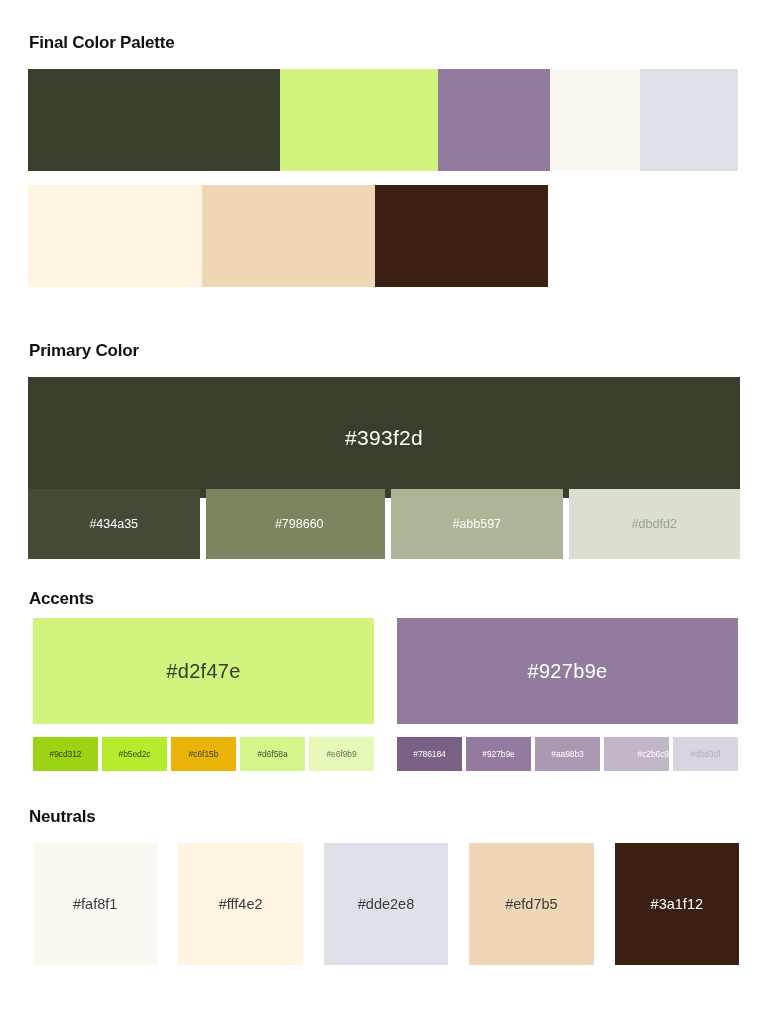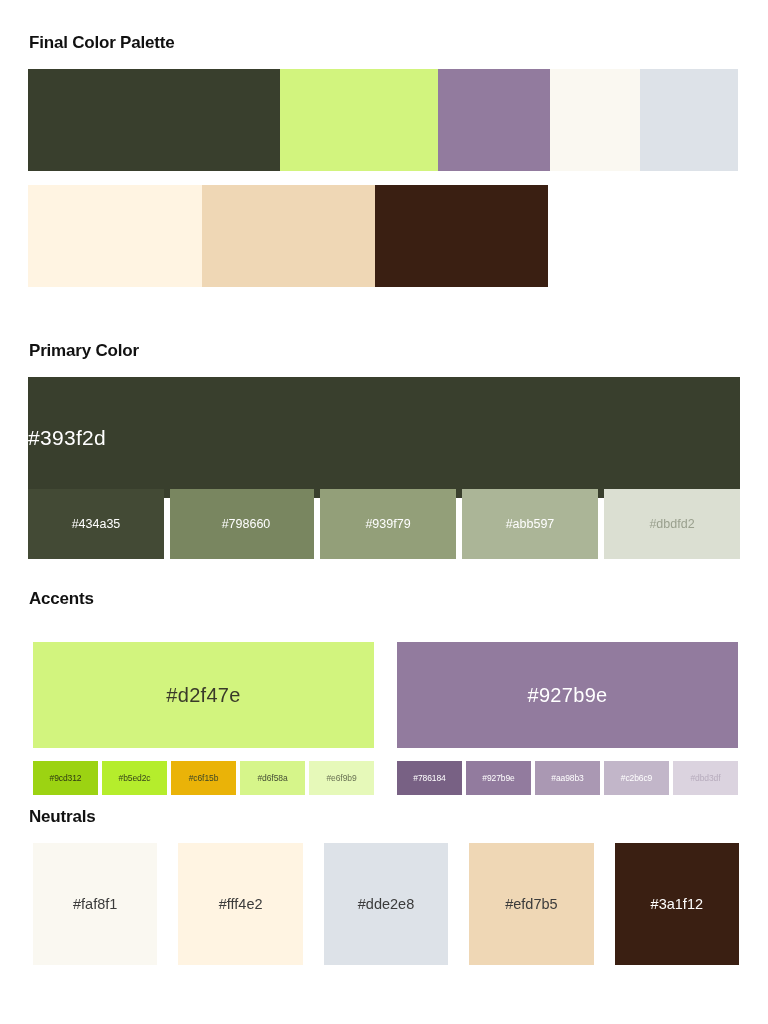--- a/index.html
+++ b/index.html
@@ -33,42 +33,42 @@
 
   .fp-swatch { height: 100%; }
 
   
   #primary-title { position: absolute; left: 29px; top: 341px; }
 
   #primary-main {
     position: absolute;
     left: 28px; top: 377px;
     width: 712px; height: 121px;
-    display: flex; align-items: center; justify-content: flex-start;
+    display: flex; align-items: center; justify-content: center;
   }
   #primary-main .hex-label { font-size: 21px; letter-spacing: 0.3px; }
 
   #primary-shades {
     position: absolute;
     left: 28px; top: 489px;
     width: 712px; height: 70px;
     display: flex;
     gap: 6px;
     border-radius: 19px;
   }
   #primary-shades .shade {
     flex: 1 1 0;
     display: flex; align-items: center; justify-content: center;
     font-size: 12.5px;
   }
 
   
   #accents-title { position: absolute; left: 29px; top: 589px; }
 
-  .accent-group { position: absolute; margin-top: 24px; }
+  .accent-group { position: absolute; }
   #accent-green { left: 33px; top: 618px; width: 341px; }
   #accent-purple { left: 397px; top: 618px; width: 341px; }
 
   .accent-main {
     width: 100%; height: 106px;
     display: flex; align-items: center; justify-content: center;
   }
   .accent-main .hex-label { font-size: 20px; letter-spacing: 0.3px; }
 
   .accent-shades {
@@ -127,23 +127,20 @@
     <span class="hex-label">#393f2d</span>
   </div>
 
   <div id="primary-shades">
     <div class="shade" style="background-color: rgb(67, 74, 53); color: rgb(255, 255, 255);">
       <span>#434a35</span>
     </div>
     <div class="shade" style="background-color: rgb(121, 134, 96); color: rgb(255, 255, 255); padding-left: 8px;">
       <span>#798660</span>
     </div>
-    <div class="shade" style="background-color: rgb(147, 159, 121); color: rgb(255, 255, 255);">
-      <span>#939f79</span>
-    </div>
     <div class="shade" style="background-color: rgb(171, 181, 151); color: rgb(255, 255, 255);">
       <span>#abb597</span>
     </div>
     <div class="shade" style="background-color: rgb(219, 223, 210); color: rgb(154, 160, 142);">
       <span>#dbdfd2</span>
     </div>
   </div>
 
   <div class="section-title" id="accents-title">Accents</div>
 
@@ -177,21 +174,21 @@
     <div class="accent-shades">
       <div class="shade" style="background-color: rgb(120, 97, 132); color: rgb(255, 255, 255);">
         <span>#786184</span>
       </div>
       <div class="shade" style="background-color: rgb(146, 123, 158); color: rgb(255, 255, 255);">
         <span>#927b9e</span>
       </div>
       <div class="shade" style="background-color: rgb(170, 152, 179); color: rgb(255, 255, 255);">
         <span>#aa98b3</span>
       </div>
-      <div class="shade" style="background-color: rgb(194, 182, 201); color: rgb(255, 255, 255);">
+      <div class="shade" style="background-color: rgb(194, 182, 201); color: rgb(255, 255, 255); justify-content: flex-end;">
         <span>#c2b6c9</span>
       </div>
       <div class="shade" style="background-color: rgb(219, 211, 223); color: rgb(183, 172, 189);">
         <span>#dbd3df</span>
       </div>
     </div>
   </div>
 
   <div class="section-title" id="neutrals-title">Neutrals</div>
 

